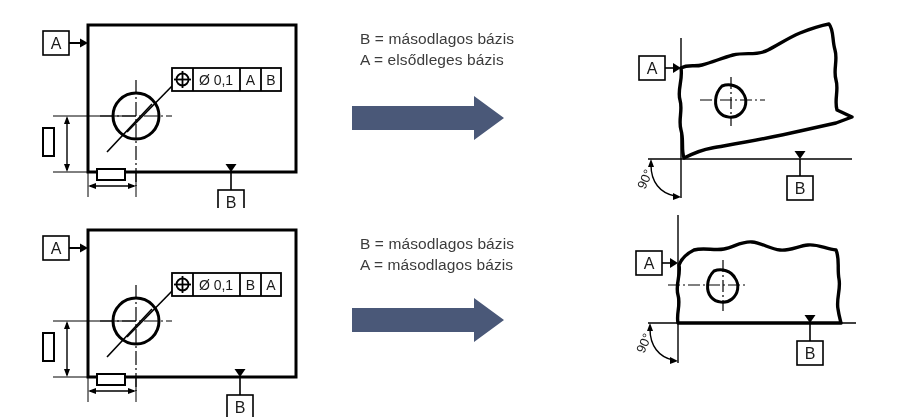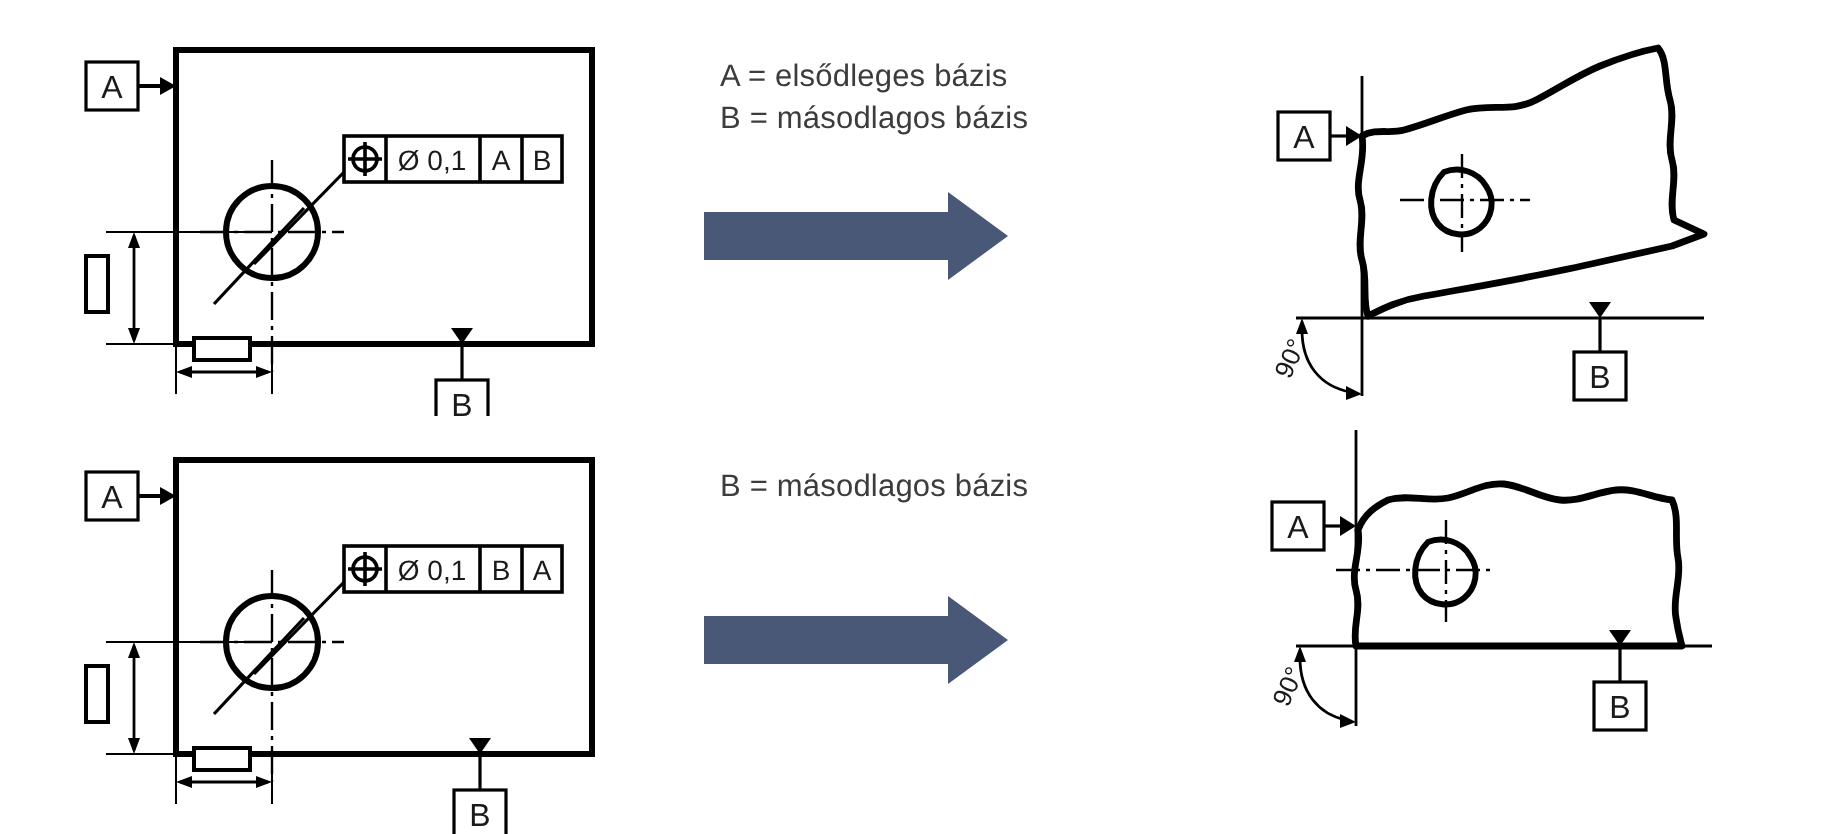--- a/index.html
+++ b/index.html
@@ -122,22 +122,22 @@
         <g>
           <path d="M651,165 C651,182 660,193 675,196" fill="none" stroke="#000" stroke-width="1.4"></path>
           <polygon points="651,159 648,167 654,167" fill="#000"></polygon>
           <polygon points="681,197 673,193 673,200" fill="#000"></polygon>
           <text x="645" y="190" font-family="Liberation Sans, sans-serif" font-size="13" fill="#1a1a1a" transform="rotate(-66 645 190)">90°</text>
         </g>
       </g>
     </svg>
 
     <div class="legend" style="left:360px;top:28px;">
+      <span class="legend-line">B = másodlagos bázis</span>
       <span class="legend-line">A = elsődleges bázis</span>
-      <span class="legend-line">B = másodlagos bázis</span>
     </div>
   </div>
 
   <div class="row row-bottom">
 
     <svg class="svg-area" viewBox="0 0 912 208">
 
       <g>
         <rect x="88" y="21" width="208" height="147" fill="#ffffff" stroke="#000" stroke-width="3"></rect>
 
@@ -233,16 +233,17 @@
           <path d="M650,120 C650,137 659,148 673,151" fill="none" stroke="#000" stroke-width="1.4"></path>
           <polygon points="650,114 647,122 653,122" fill="#000"></polygon>
           <polygon points="678,152 670,148 670,155" fill="#000"></polygon>
           <text x="644" y="145" font-family="Liberation Sans, sans-serif" font-size="13" fill="#1a1a1a" transform="rotate(-66 644 145)">90°</text>
         </g>
       </g>
     </svg>
 
     <div class="legend" style="left:360px;top:24px;">
       <span class="legend-line">B = másodlagos bázis</span>
+      <span class="legend-line">A = másodlagos bázis</span>
     </div>
   </div>
 
 </div>
 
 </body></html>

